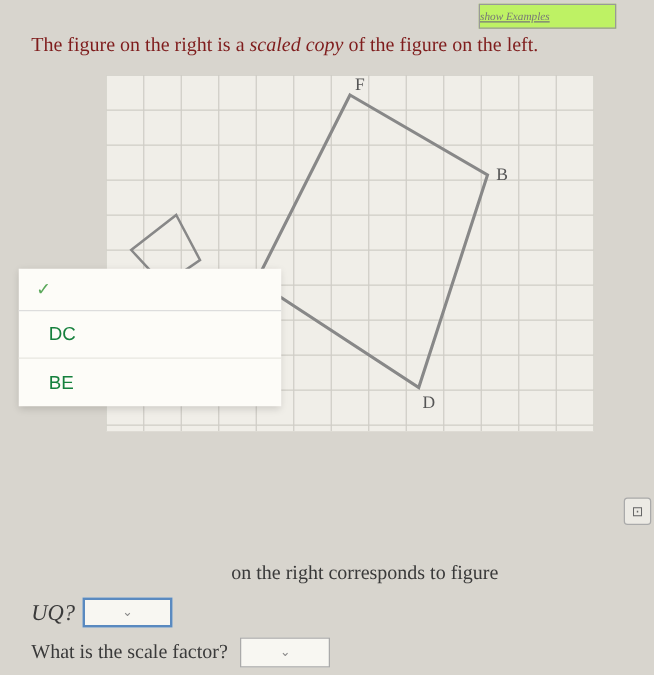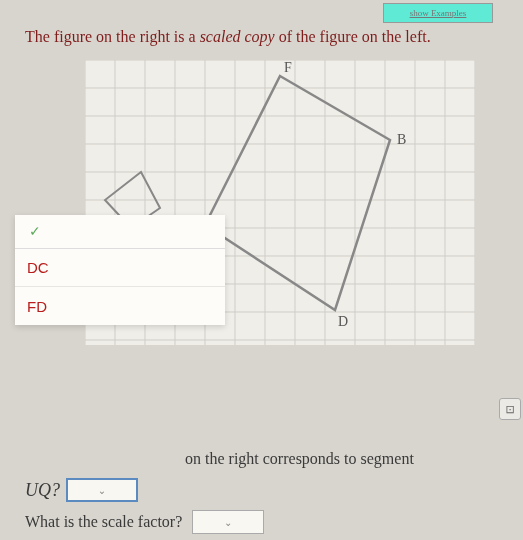--- a/index.html
+++ b/index.html
@@ -12,27 +12,28 @@
       overflow: hidden;
       filter: blur(0.3px);
     }
     .top-button {
       position: absolute;
       top: 3px;
       right: 30px;
       width: 110px;
       height: 20px;
       border: 1px solid #999;
-      background: #5eead4;
+      background: #bef264;
       font-size: 9px;
       color: #777;
       display: flex;
       align-items: center;
-      justify-content: center;
+      justify-content: flex-start;
       text-decoration: underline;
+      font-style: italic;
     }
     .prompt {
       position: absolute;
       top: 28px;
       left: 25px;
       font-size: 16px;
       color: #7f1d1d;
     }
     .prompt .italic { font-style: italic; }
     .grid-area {
@@ -60,23 +61,23 @@
       align-items: center;
       padding-left: 14px;
       color: #5aa85a;
       font-size: 14px;
     }
     .dropdown-item {
       height: 38px;
       border-bottom: 1px solid #e8e6e0;
       display: flex;
       align-items: center;
-      padding-left: 12px;
+      padding-left: 24px;
       font-size: 15px;
-      color: #b91c1c;
+      color: #15803d;
       font-family: Arial, sans-serif;
       cursor: pointer;
     }
     .dropdown-item:last-child { border-bottom: none; }
     .question-line {
       position: absolute;
       top: 450px;
       left: 185px;
       font-size: 16px;
       color: #3a3a3a;
@@ -194,26 +195,26 @@
 </div>
 
 <div class="dropdown">
   <div class="dropdown-header">
     <span>✓</span>
   </div>
   <div class="dropdown-item">
       <span>DC</span>
     </div>
   <div class="dropdown-item">
-      <span>FD</span>
+      <span>BE</span>
     </div>
 </div>
 
 <div class="question-line">
-  <span> on the right </span><span class="italic">corresponds </span><span>to segment</span>
+  <span> on the right </span><span class="italic">corresponds </span><span>to figure</span>
 </div>
 
 <div class="uq-line">
   <span class="uq-label">UQ?</span>
   <div class="select-box">
     <span class="chev">⌄</span>
   </div>
 </div>
 
 <div class="scale-line">

